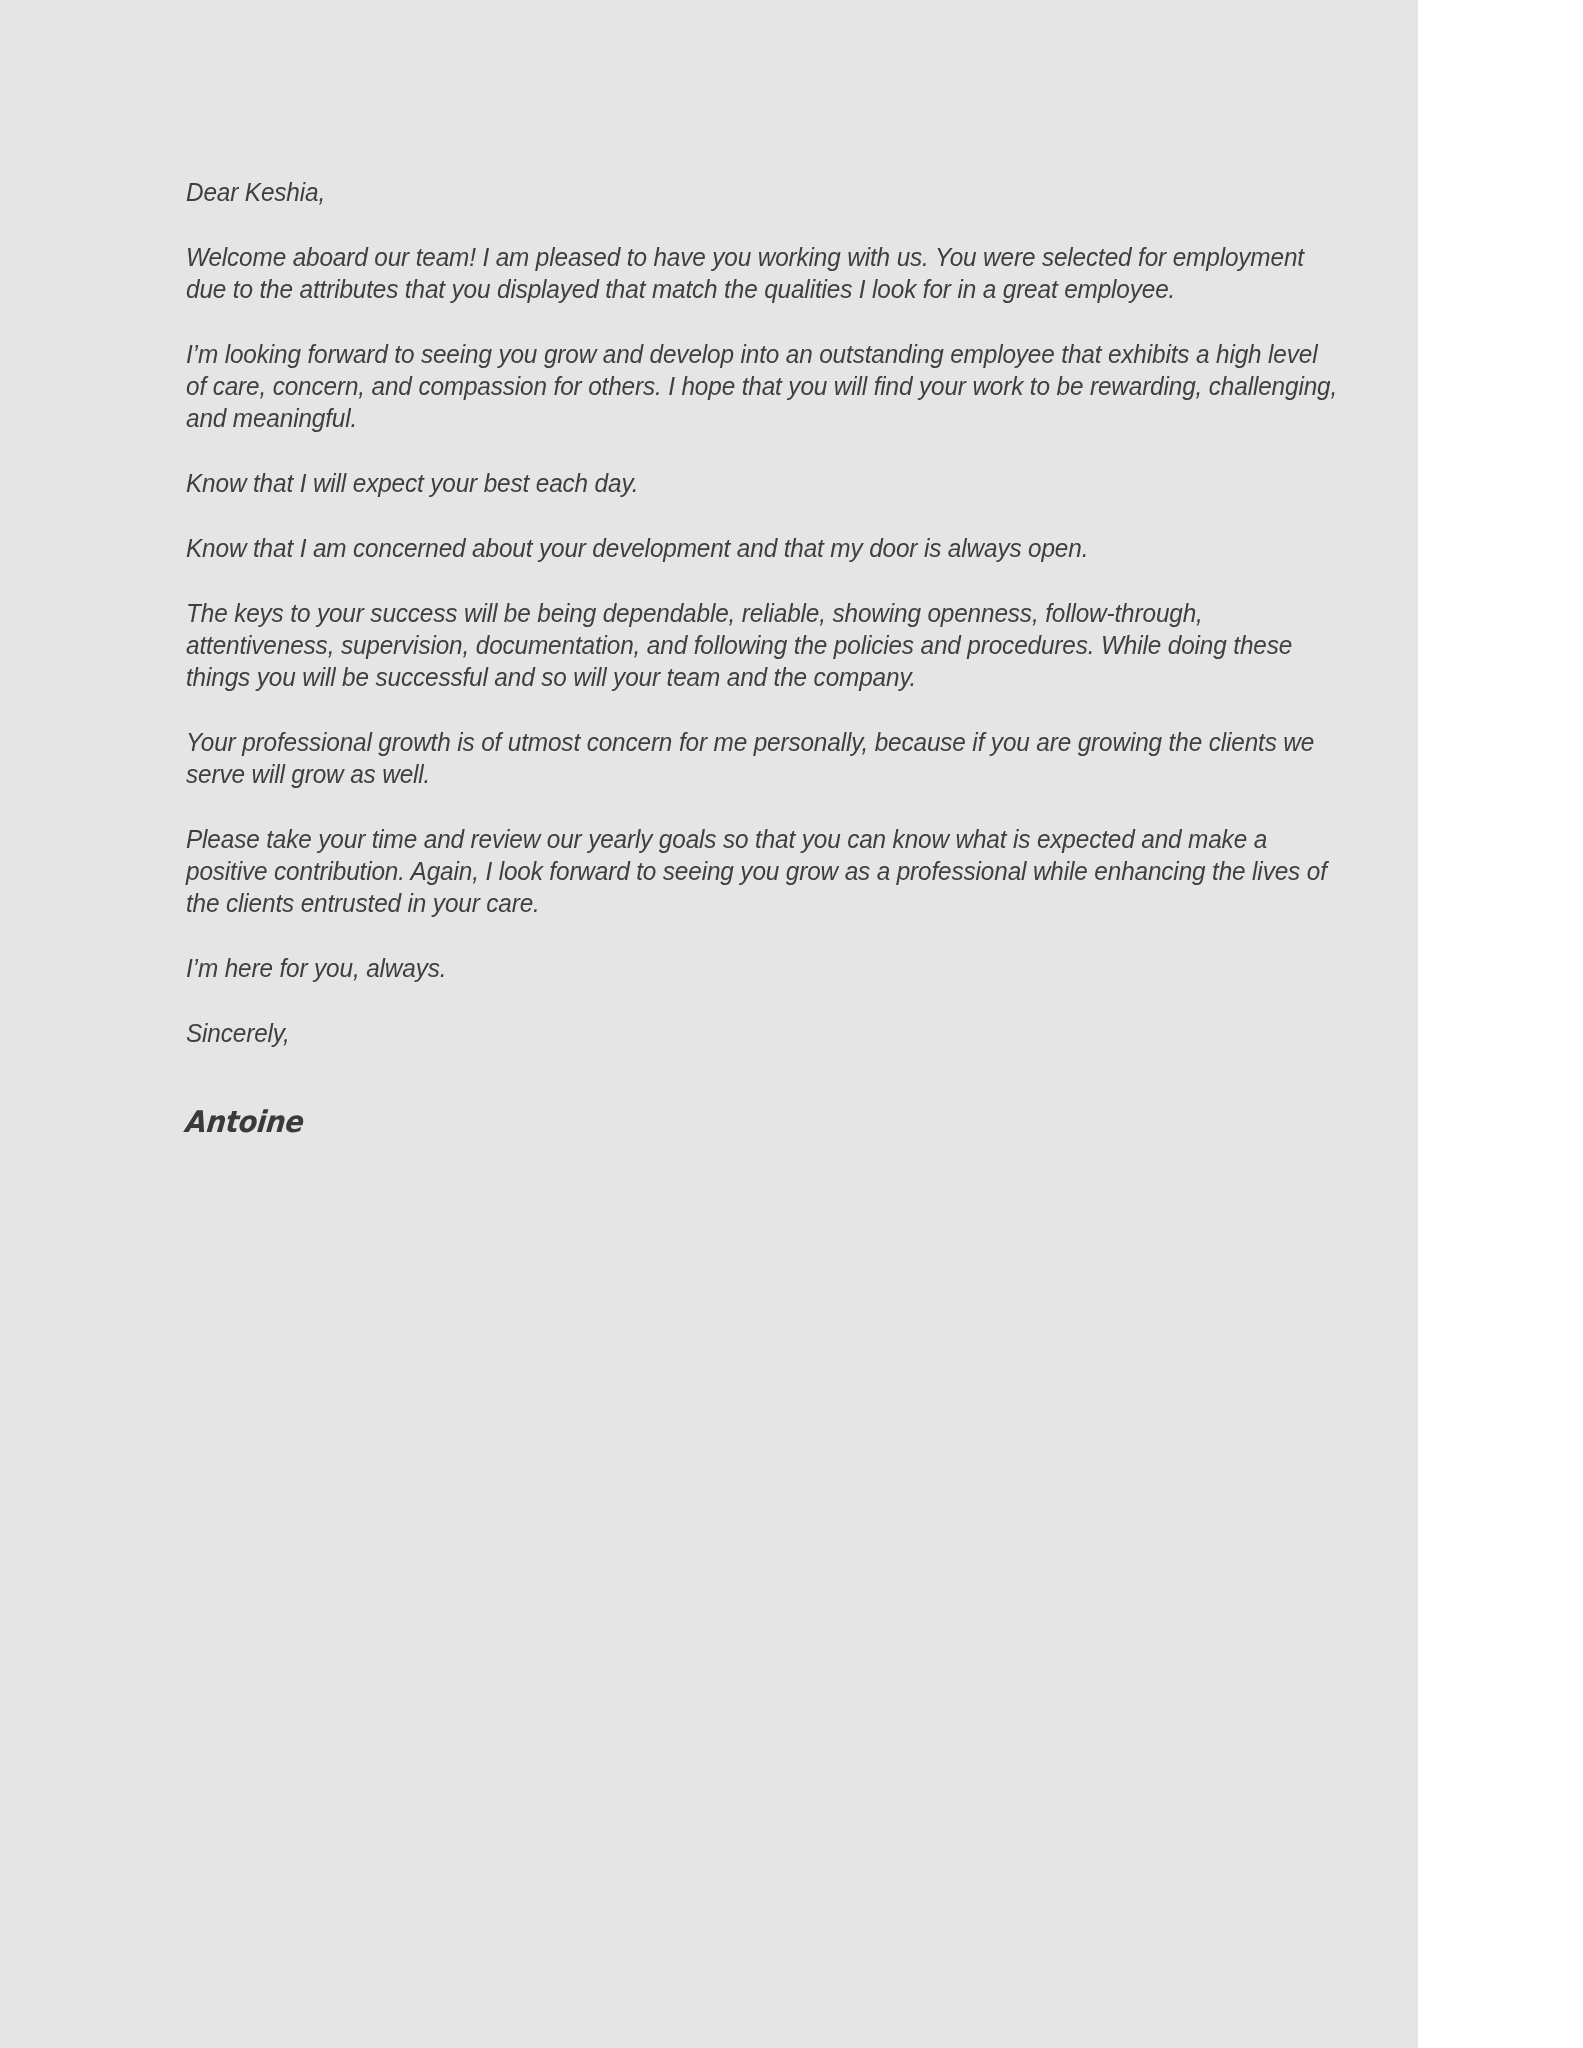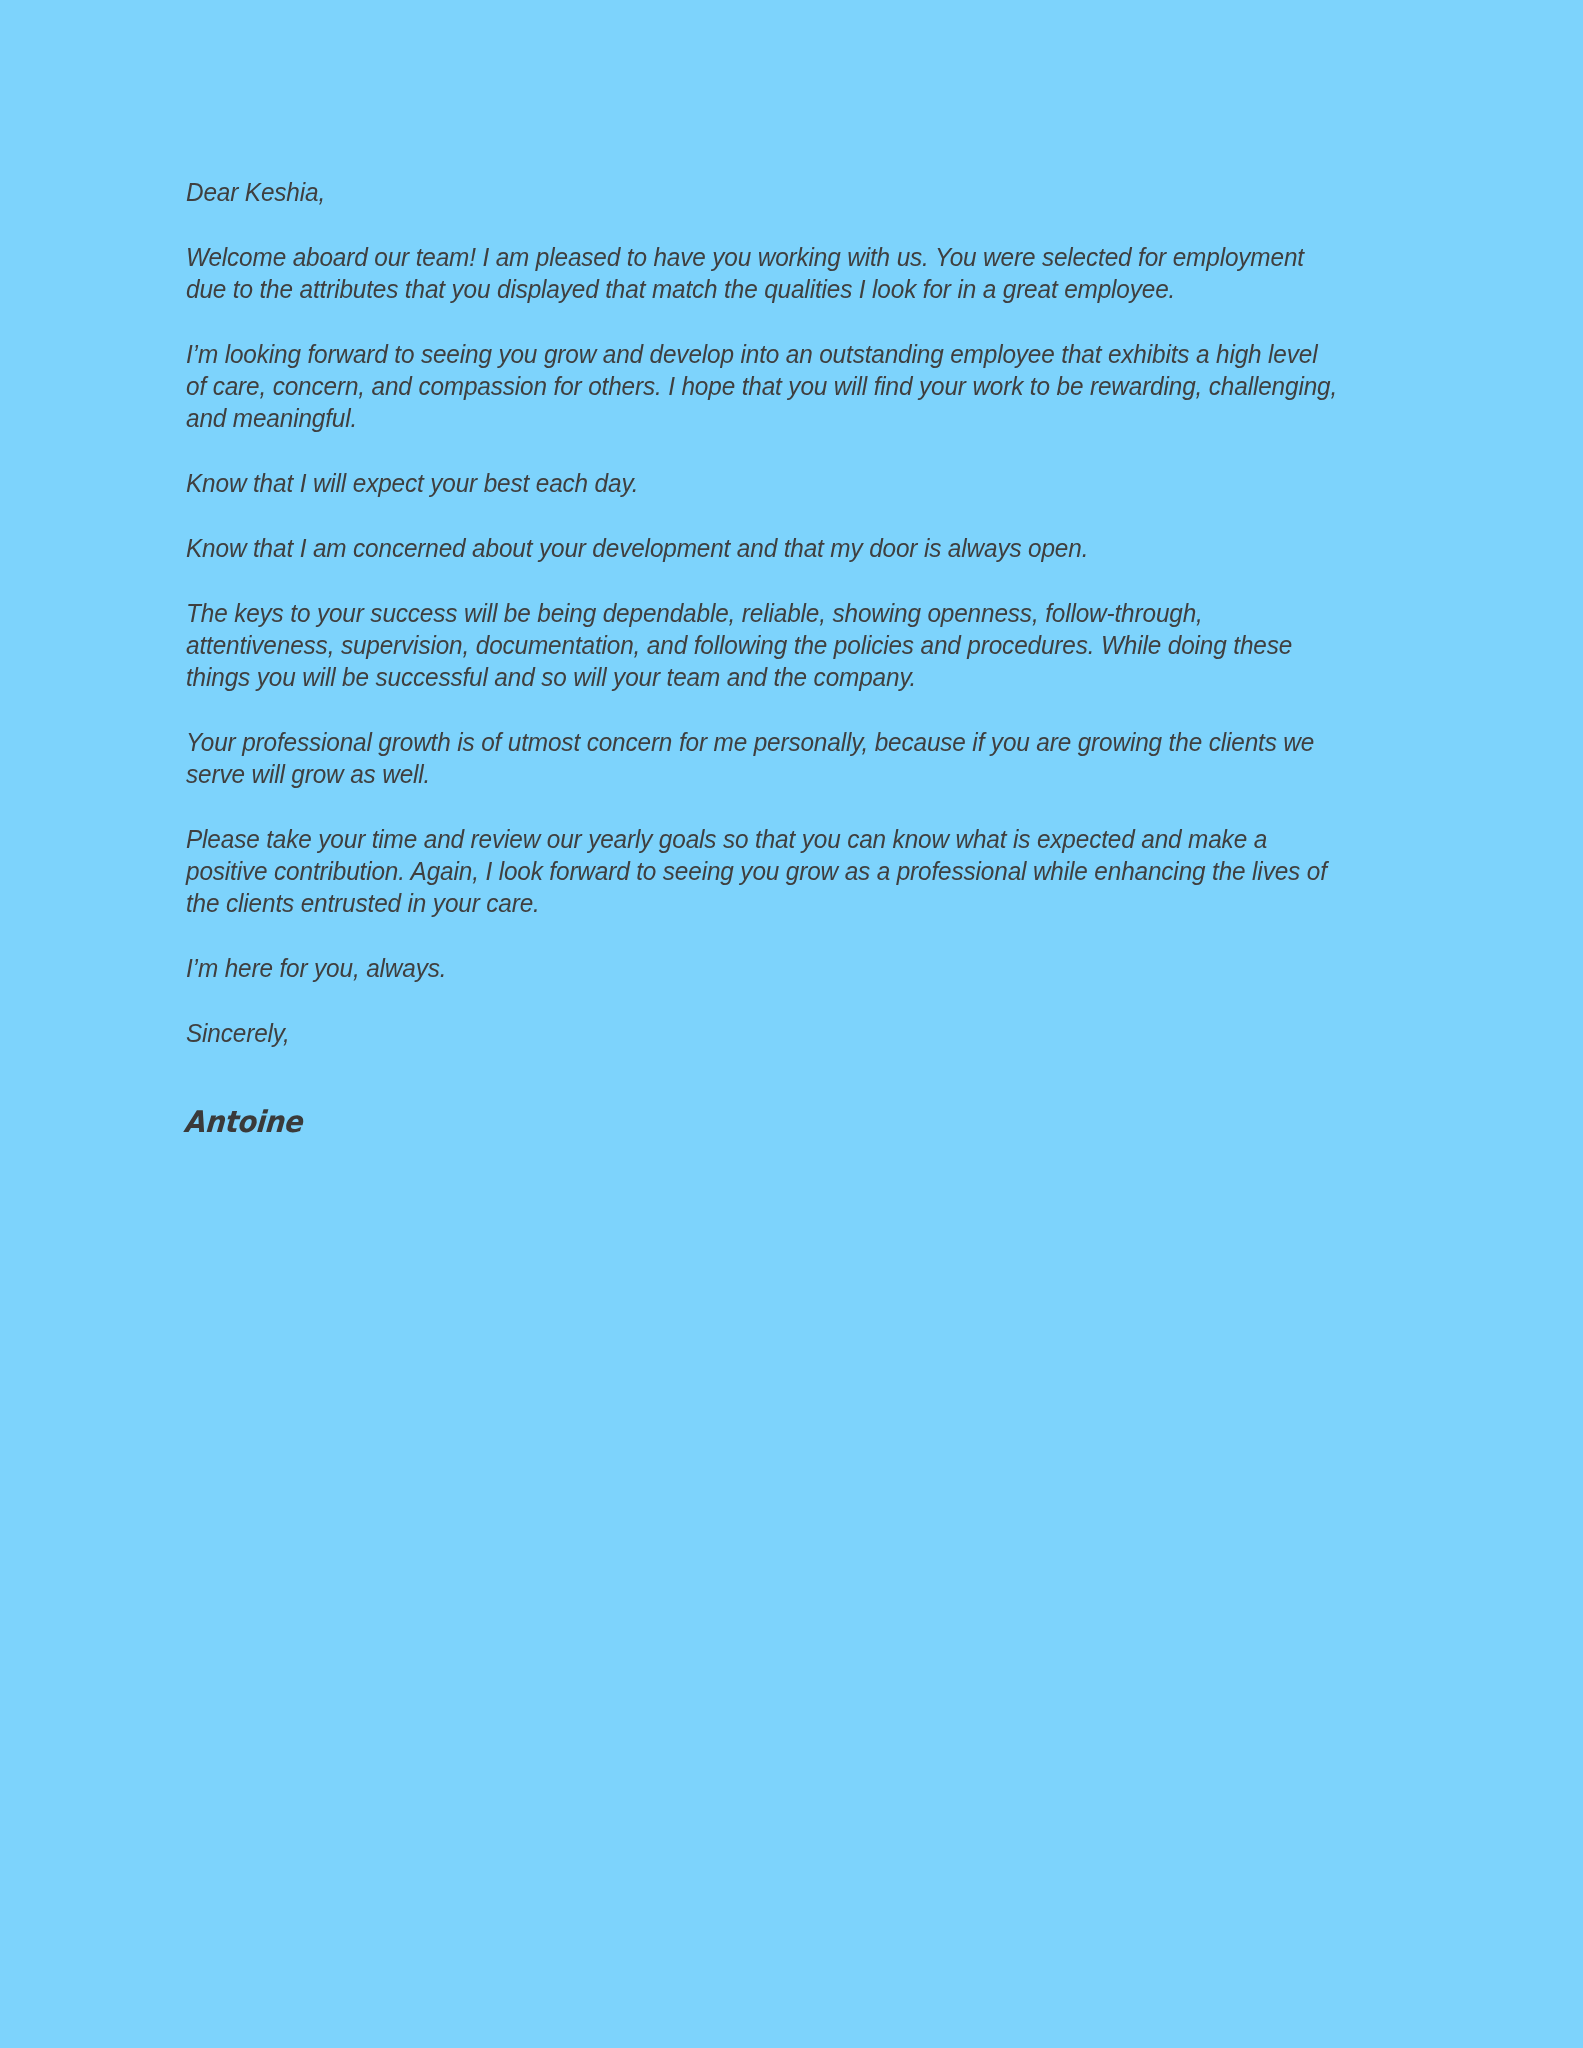--- a/index.html
+++ b/index.html
@@ -9,23 +9,23 @@
   }
   body {
     width: 1583px;
     height: 2048px;
     font-family: "Liberation Sans", "DejaVu Sans", sans-serif;
     -webkit-font-smoothing: antialiased;
   }
 
   #page {
     position: relative;
-    width: 1583px;
+    width: 1418px;
     height: 2048px;
-    background: #7dd3fc;
+    background: #e5e5e5;
     overflow: hidden;
   }
 
   #letter {
     position: absolute;
     left: 186px;
     top: 176px;
     width: 1210px;
   }
 

